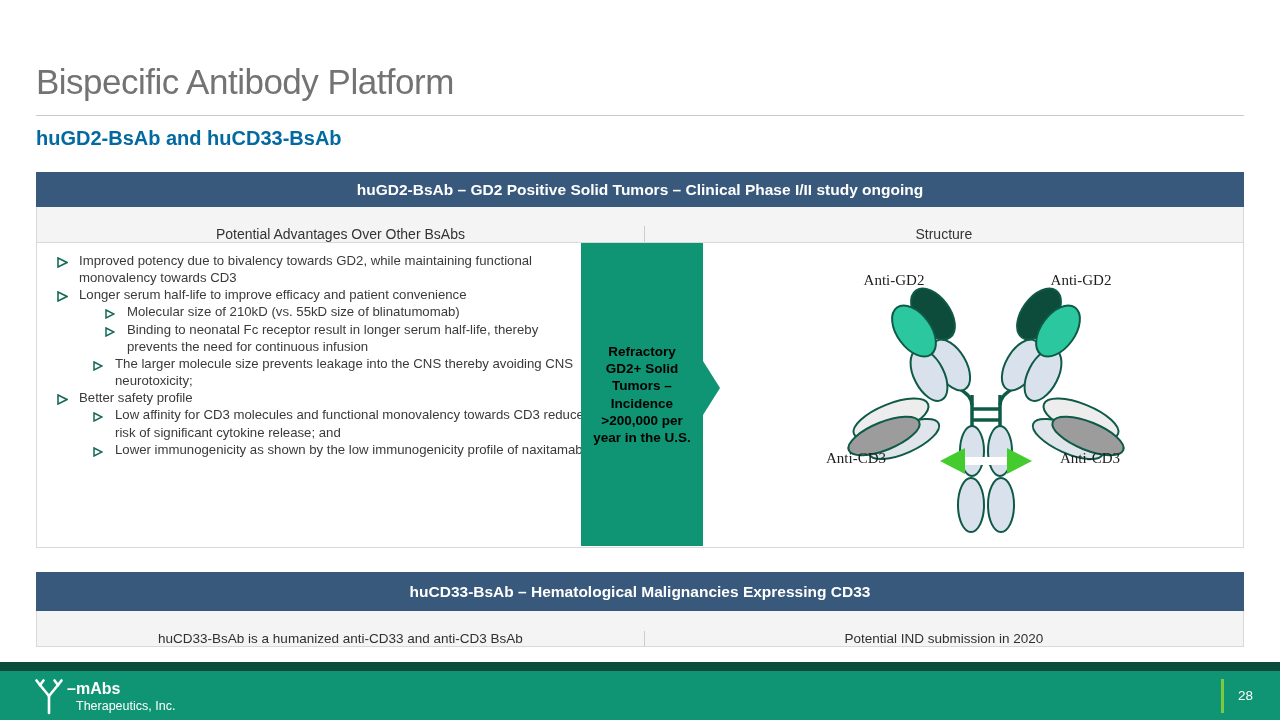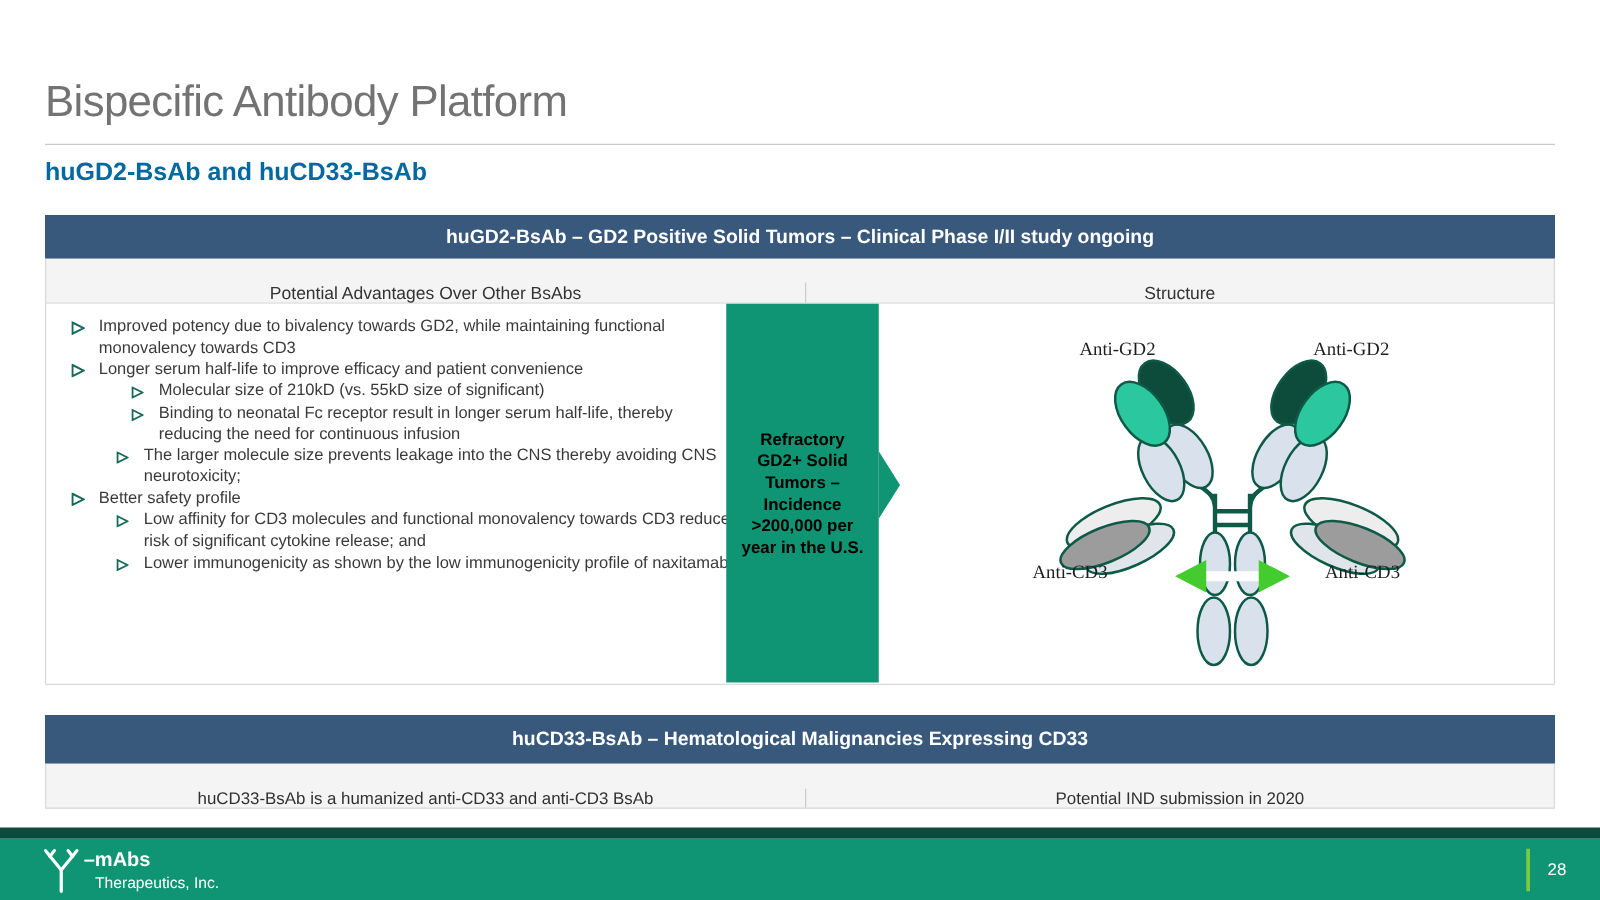--- a/index.html
+++ b/index.html
@@ -102,27 +102,27 @@
       <div class="b-item lvl1">
         <span class="arrow"><svg width="11" height="11">
               <polygon points="1,1 10,5.5 1,10" fill="none" stroke="#17695a" stroke-width="1.6"></polygon>
             </svg></span>
         <span>Longer serum half-life to improve efficacy and patient convenience</span>
       </div>
       <div class="b-item lvl2a">
         <span class="arrow"><svg width="10" height="10">
               <polygon points="1,1 9,5 1,9" fill="none" stroke="#17695a" stroke-width="1.5"></polygon>
             </svg></span>
-        <span>Molecular size of 210kD (vs. 55kD size of significant)</span>
+        <span>Molecular size of 210kD (vs. 55kD size of blinatumomab)</span>
       </div>
       <div class="b-item lvl2a">
         <span class="arrow"><svg width="10" height="10">
               <polygon points="1,1 9,5 1,9" fill="none" stroke="#17695a" stroke-width="1.5"></polygon>
             </svg></span>
-        <span>Binding to neonatal Fc receptor result in longer serum half-life, thereby reducing the need for continuous infusion</span>
+        <span>Binding to neonatal Fc receptor result in longer serum half-life, thereby prevents the need for continuous infusion</span>
       </div>
       <div class="b-item lvl2b">
         <span class="arrow"><svg width="10" height="10">
               <polygon points="1,1 9,5 1,9" fill="none" stroke="#17695a" stroke-width="1.5"></polygon>
             </svg></span>
         <span>The larger molecule size prevents leakage into the CNS thereby avoiding CNS neurotoxicity;</span>
       </div>
       <div class="b-item lvl1">
         <span class="arrow"><svg width="11" height="11">
               <polygon points="1,1 10,5.5 1,10" fill="none" stroke="#17695a" stroke-width="1.6"></polygon>

